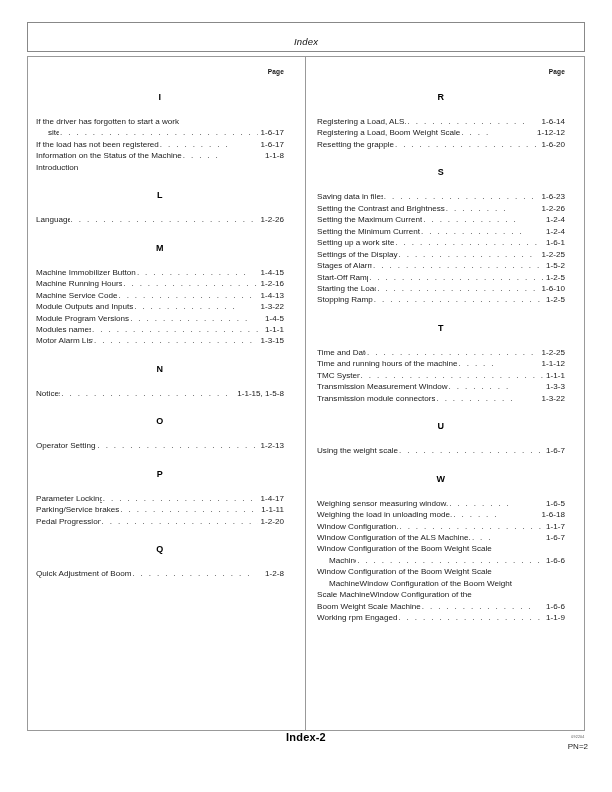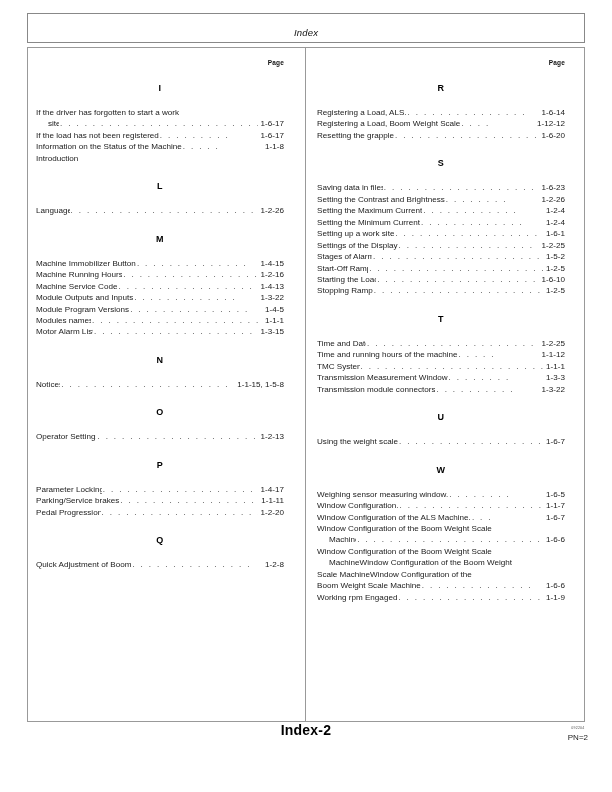--- a/index.html
+++ b/index.html
@@ -10,21 +10,21 @@
   body {
     width: 612px;
     height: 792px;
     font-family: "Liberation Sans", sans-serif;
     color: #1a1a1a;
     position: relative;
     overflow: hidden;
   }
   .page {
     position: absolute;
-    left: 0; top: 0;
+    left: 0; top: 9px;
     width: 612px;
     height: 605px;
   }
 
   
   .header-box {
     position: absolute;
     left: 27px;
     top: 13px;
     width: 558px;
@@ -133,21 +133,21 @@
   
   .entry.plain { display: block; }
 
   
   .footer-title {
     position: absolute;
     left: 0;
     top: 722px;
     width: 612px;
     text-align: center;
-    font-size: 14px;
+    font-size: 11px;
     font-weight: bold;
     letter-spacing: 0.2px;
     color: #000000;
   }
   .footer-right {
     position: absolute;
     right: 24px;
     top: 726px;
     text-align: center;
     color: #333333;
@@ -402,20 +402,25 @@
             </div>
           </div>
           <div class="letter-head">W</div>
           <div class="entries">
             <div class="entry">
               <span class="title">Weighing sensor measuring window.</span>
               <span class="leader">. . . . . . . .</span>
               <span class="pageno">1-6-5</span>
             </div>
             <div class="entry">
+              <span class="title">Weighing the load in unloading mode.</span>
+              <span class="leader">. . . . . .</span>
+              <span class="pageno">1-6-18</span>
+            </div>
+            <div class="entry">
               <span class="title">Window Configuration.</span>
               <span class="leader">. . . . . . . . . . . . . . . . . .</span>
               <span class="pageno">1-1-7</span>
             </div>
             <div class="entry">
               <span class="title">Window Configuration of the ALS Machine.</span>
               <span class="leader">. . .</span>
               <span class="pageno">1-6-7</span>
             </div>
             <div class="entry plain"><span class="title">Window Configuration of the Boom Weight Scale</span></div>

